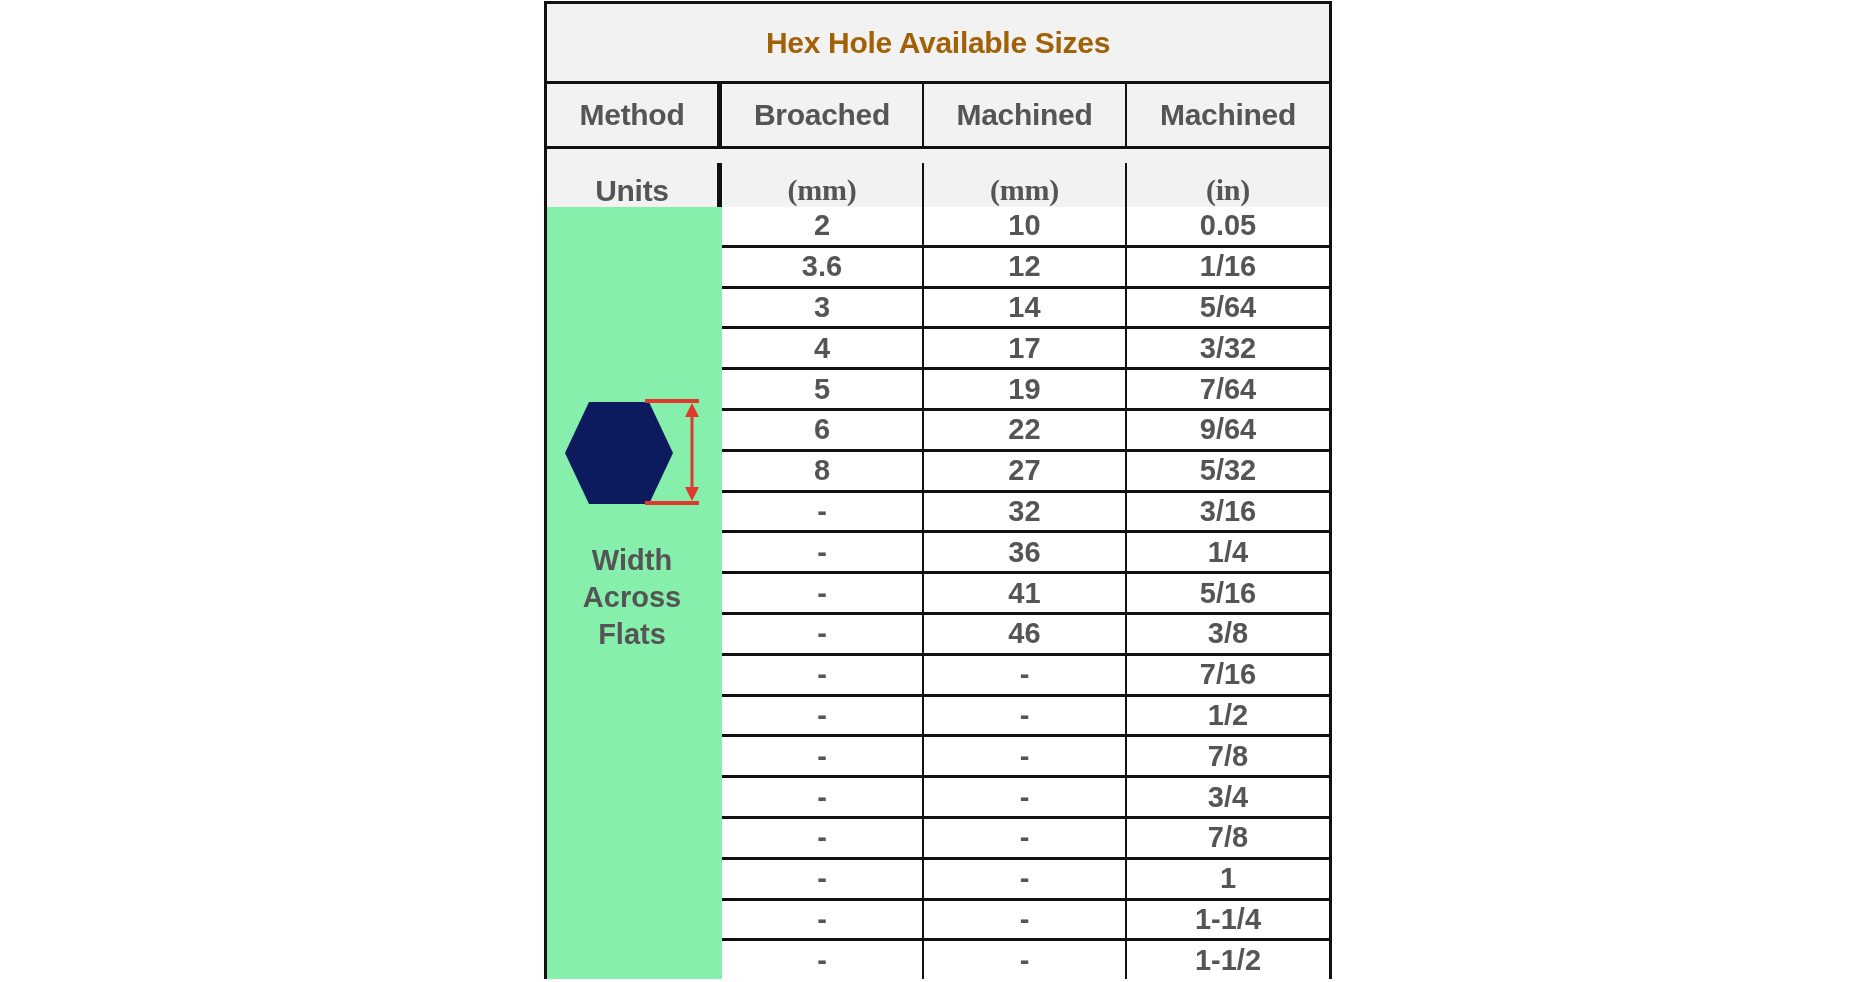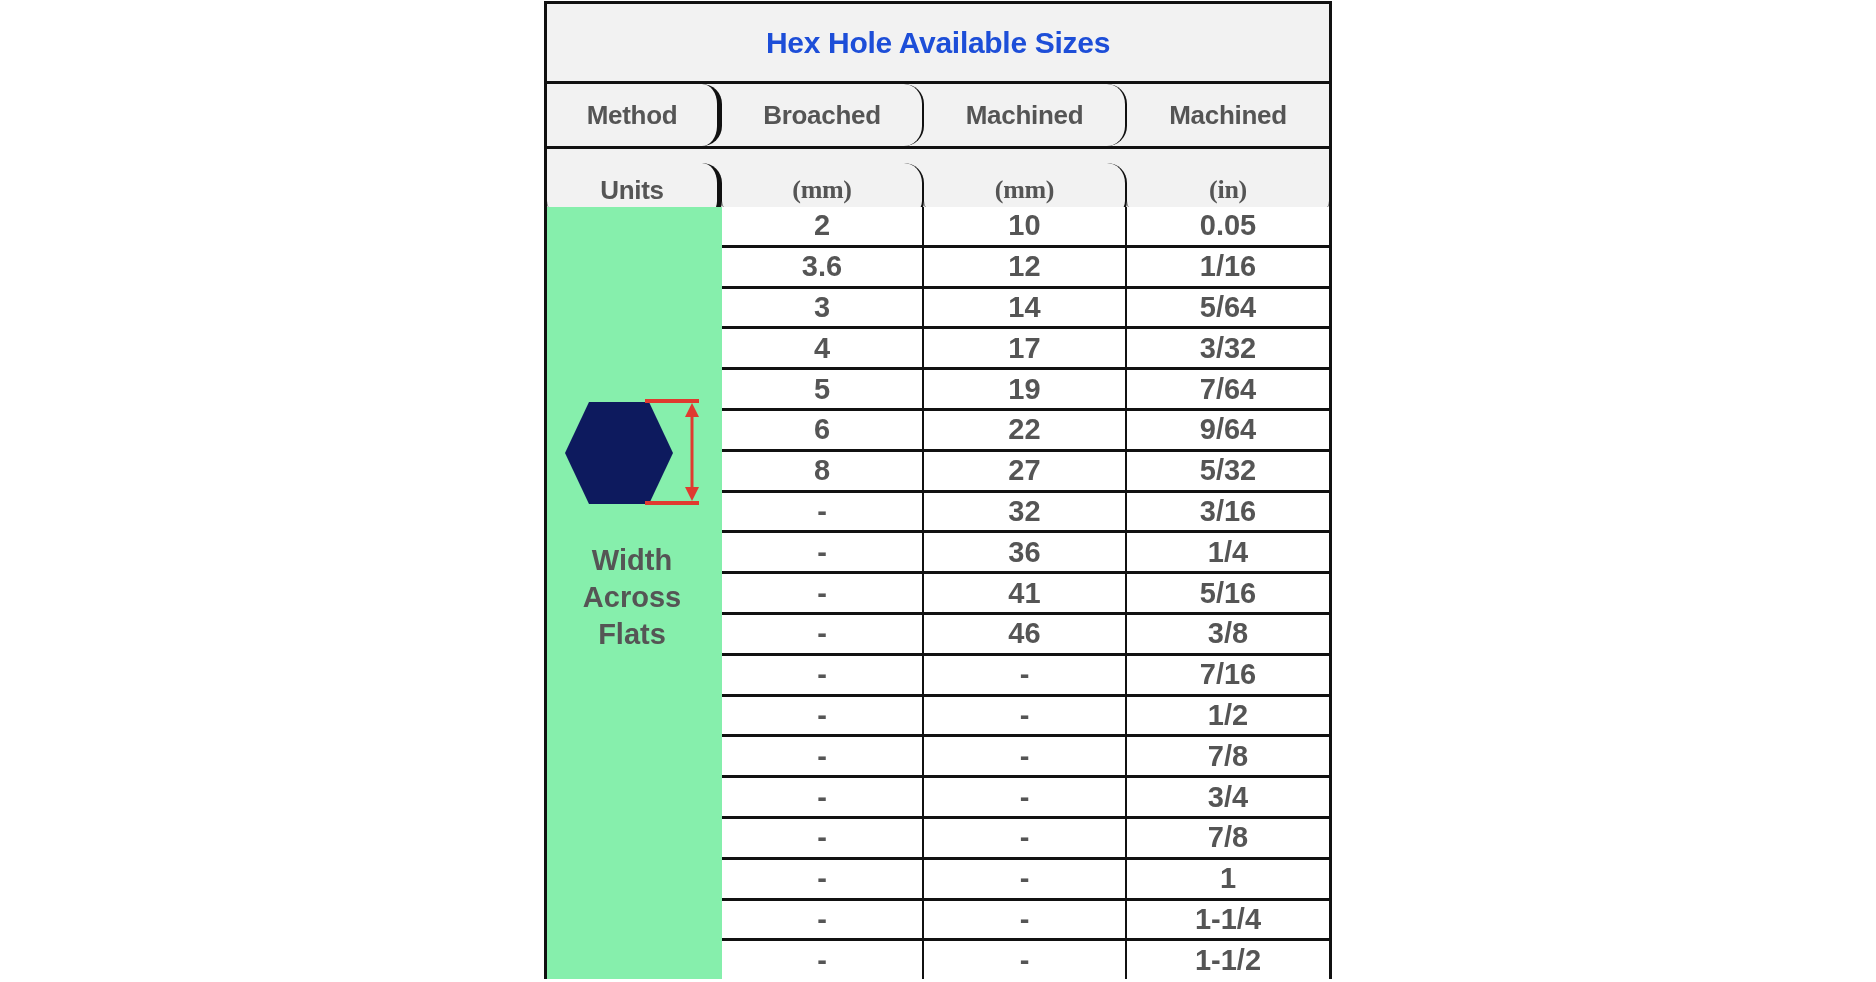--- a/index.html
+++ b/index.html
@@ -5,33 +5,33 @@
     html, body { margin: 0; padding: 0; background: #ffffff; }
     body { width: 1876px; height: 982px; position: relative; overflow: hidden;
            font-family: "Liberation Sans", sans-serif; }
     .tbl {
       position: absolute; left: 544px; top: 1px; width: 788px; height: 978px;
       box-sizing: border-box; border: 3px solid #111; background: #f2f2f2;
     }
     .title {
       position: absolute; left: 0; top: 0; width: 782px; height: 80px;
       display: flex; align-items: center; justify-content: center;
-      font-weight: bold; font-size: 30px; color: #1d4ed8; letter-spacing: -0.3px;
+      font-weight: bold; font-size: 30px; color: #a16207; letter-spacing: -0.3px;
       border-bottom: 3px solid #111; box-sizing: border-box; background: #f2f2f2;
     }
     .hrow {
       position: absolute; left: 0; width: 782px; display: flex; box-sizing: border-box;
       border-bottom: 3px solid #111;
     }
     .hrow.method { top: 80px; height: 65px; }
     .hrow.units { top: 145px; height: 58px; border-bottom: none; margin-top: 14px; }
     .hcell {
       display: flex; align-items: center; justify-content: center;
-      font-weight: bold; font-size: 26px; color: #555; box-sizing: border-box;
-      background: #f2f2f2; letter-spacing: -0.3px; border-radius: 20px;
+      font-weight: bold; font-size: 30px; color: #555; box-sizing: border-box;
+      background: #f2f2f2; letter-spacing: -0.3px;
     }
     .c0 { width: 175px; border-right: 5px solid #111; }
     .c1 { width: 202px; border-right: 2px solid #111; }
     .c2 { width: 203px; border-right: 2px solid #111; }
     .c3 { width: 202px; }
     .units .c1, .units .c2, .units .c3 { border-bottom: 4px solid #111; font-family: Liberation Serif, serif; }
     .units .c0 { border-bottom: 3px solid #111; }
 
     .side {
       position: absolute; left: 0; top: 203px; width: 182px; height: 772px;

